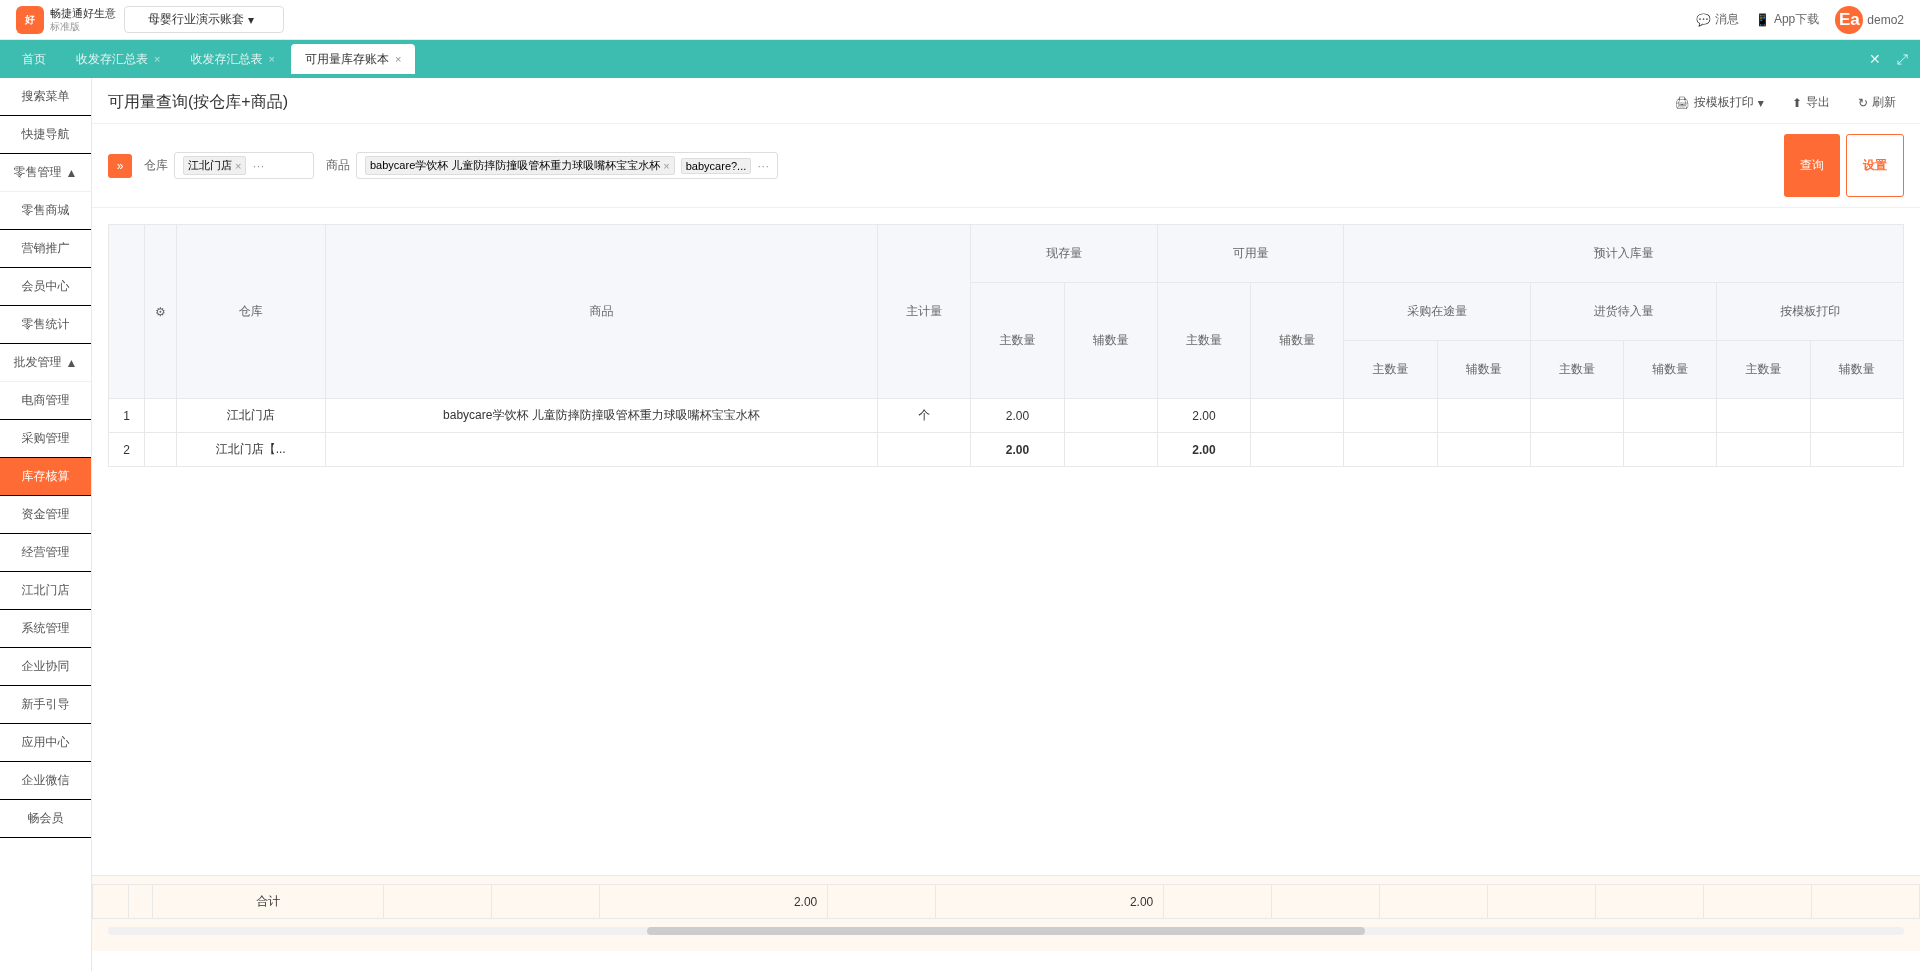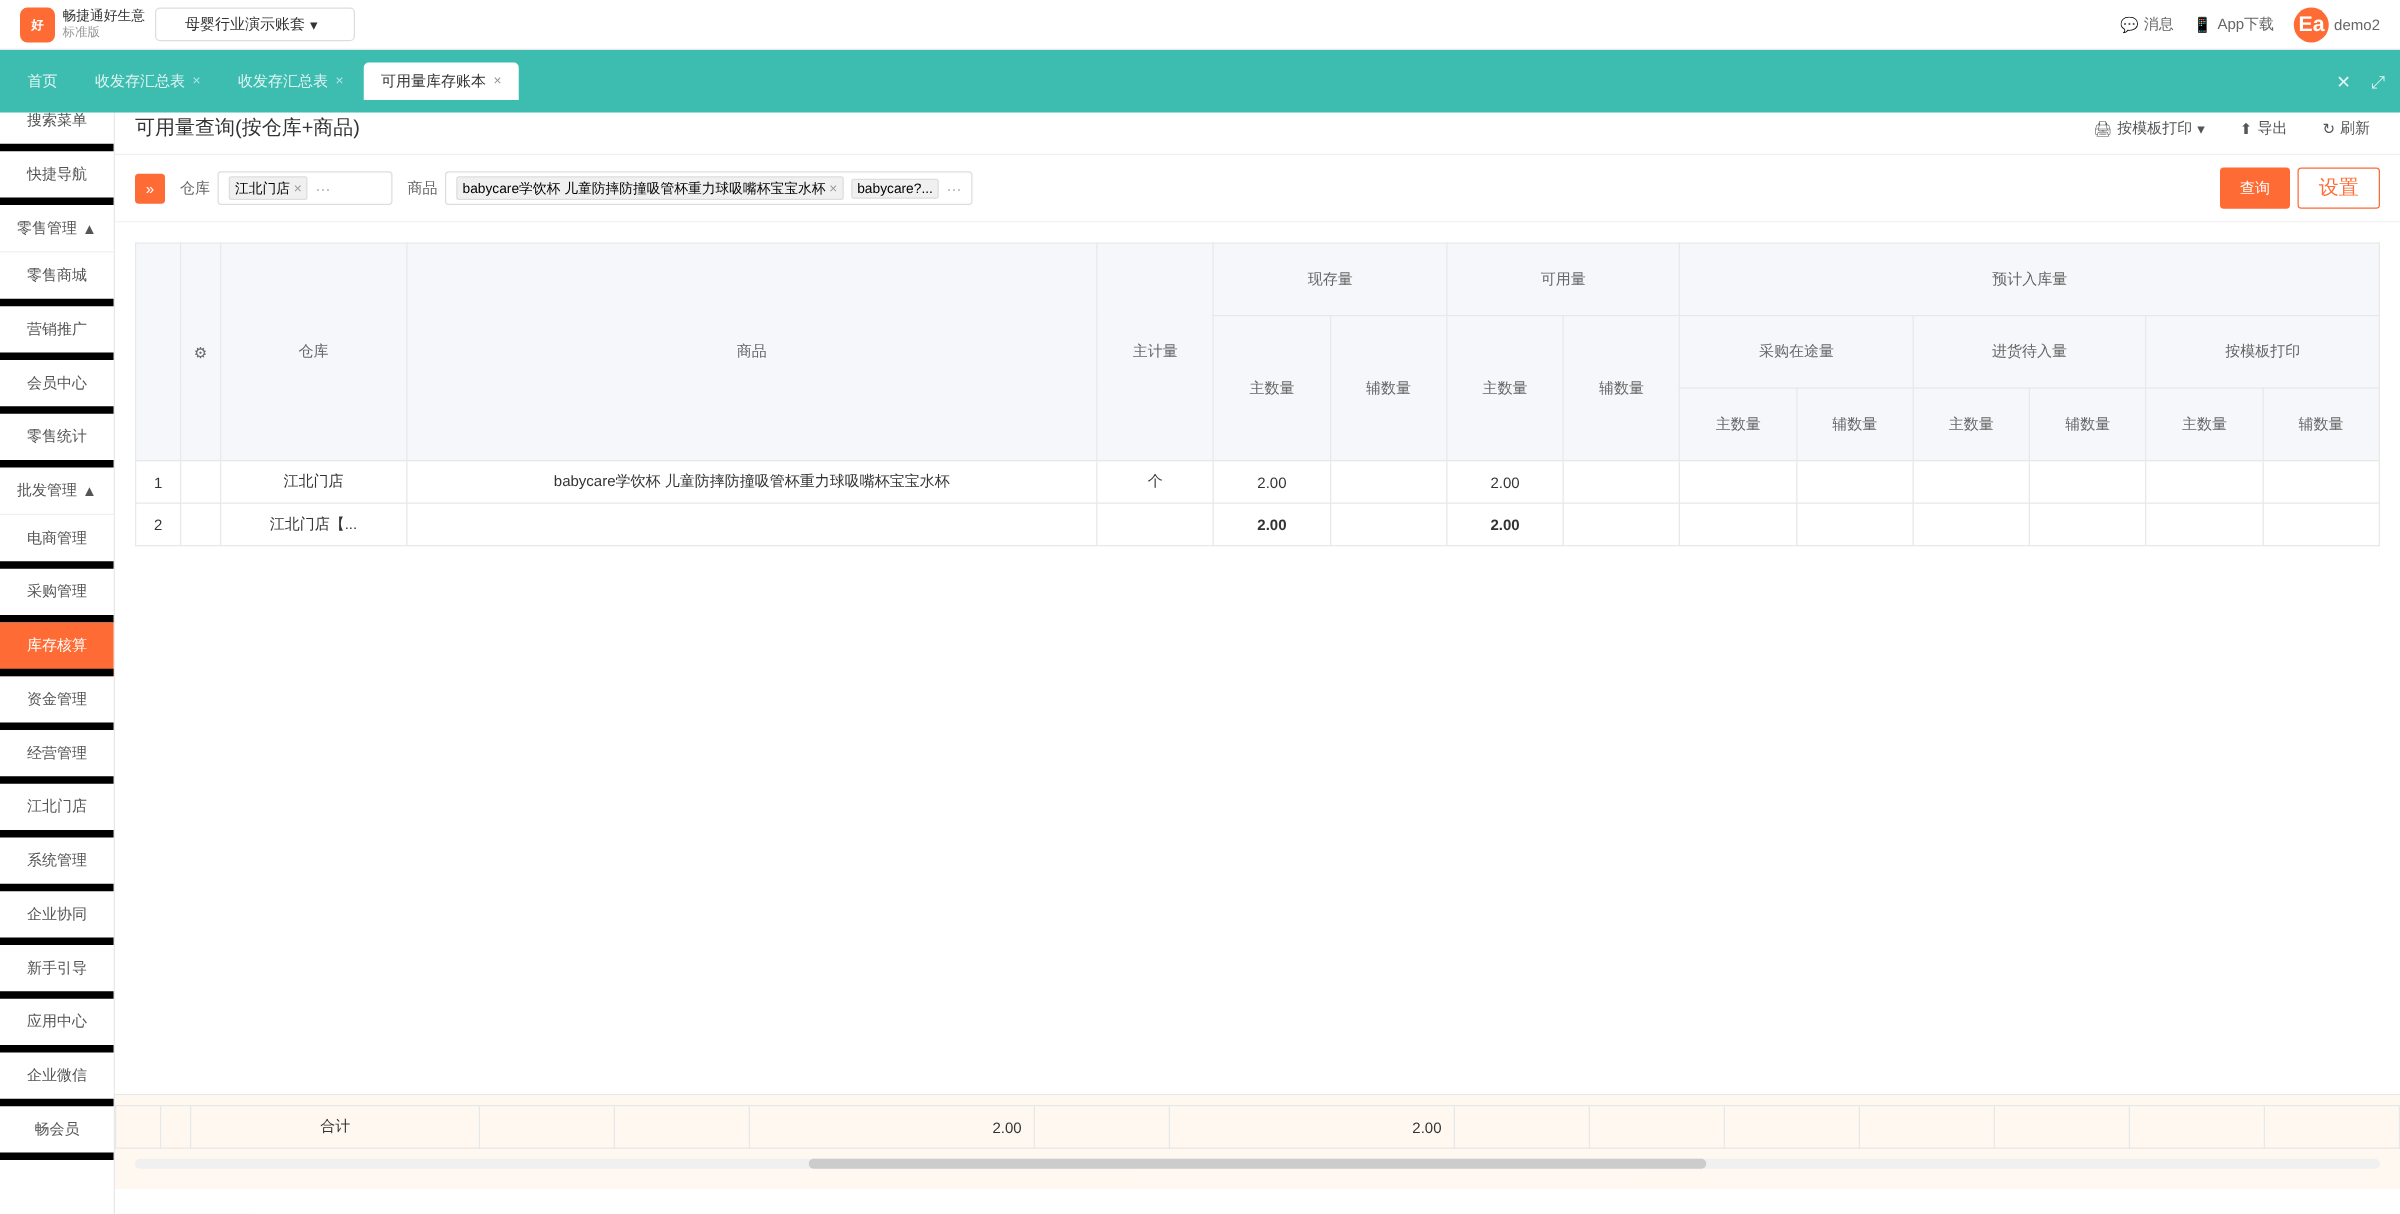--- a/index.html
+++ b/index.html
@@ -79,21 +79,21 @@
       display: flex;
       align-items: center;
       justify-content: center;
       color: white;
       font-size: 17px;
       font-weight: bold;
     }
 
     
     .nav-tabs {
-      height: 50px;
+      height: 38px;
       background: #3dbcb0;
       display: flex;
       align-items: center;
       padding: 0 8px;
       position: fixed;
       top: 40px; left: 0; right: 0;
       z-index: 99;
       gap: 2px;
     }
     .nav-tab {
@@ -143,21 +143,21 @@
       border-right: 1px solid #e8e8e8;
       overflow-y: auto;
       z-index: 98;
     }
     .sidebar-item {
       padding: 10px 8px;
       text-align: center;
       cursor: pointer;
       color: #555;
       font-size: 12px;
-      border-bottom: 6px solid #000000;
+      border-bottom: 1px solid #000000;
     }
     .sidebar-item.active {
       background: #ff6b35;
       color: #fff;
     }
     .sidebar-group {
       padding: 10px 8px;
       text-align: center;
       cursor: pointer;
       color: #555;
@@ -281,23 +281,24 @@
       border-radius: 3px;
       padding: 5px 16px;
       cursor: pointer;
       font-size: 12px;
     }
     .btn-settings {
       background: #fff;
       color: #ff6b35;
       border: 1px solid #ff6b35;
       border-radius: 3px;
-      padding: 5px 16px;
-      cursor: pointer;
-      font-size: 16px;
+      padding: 22px 16px;
+      cursor: pointer;
+      font-size: 12px;
+      font-weight: bold;
     }
 
     
     .table-container {
       padding: 16px;
       background: #fff;
     }
     .data-table {
       width: 100%;
       border-collapse: collapse;

